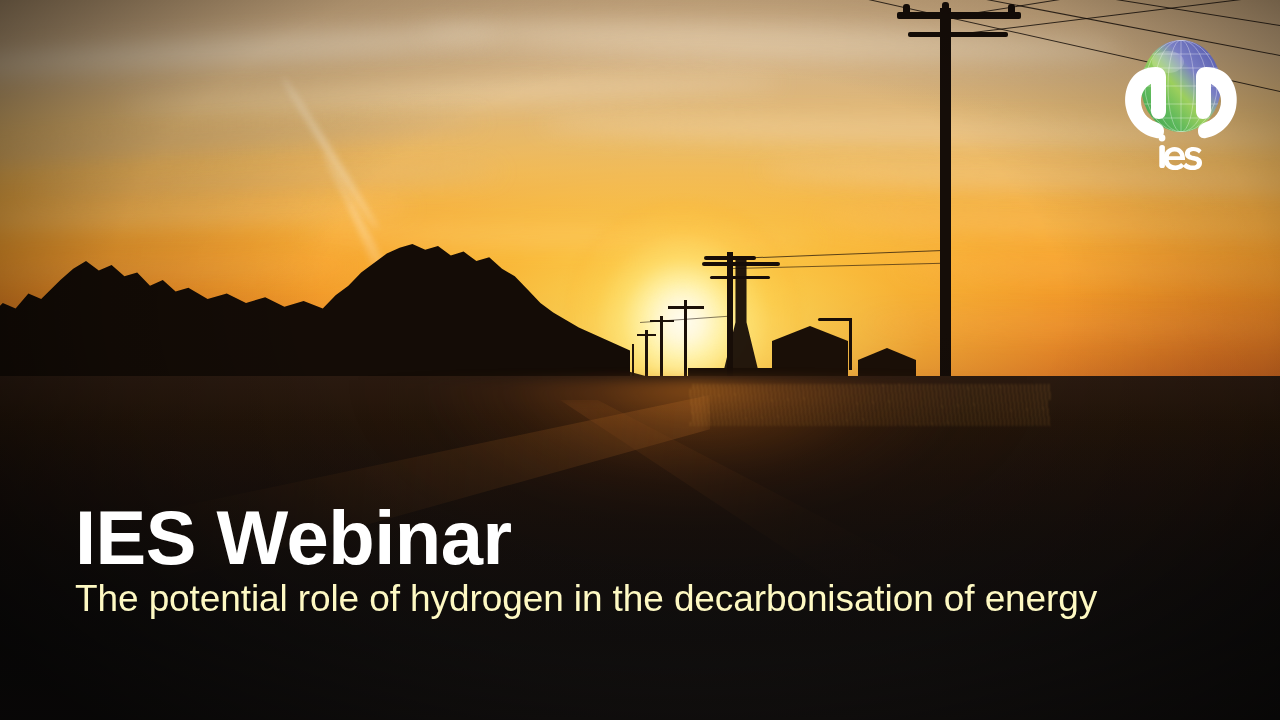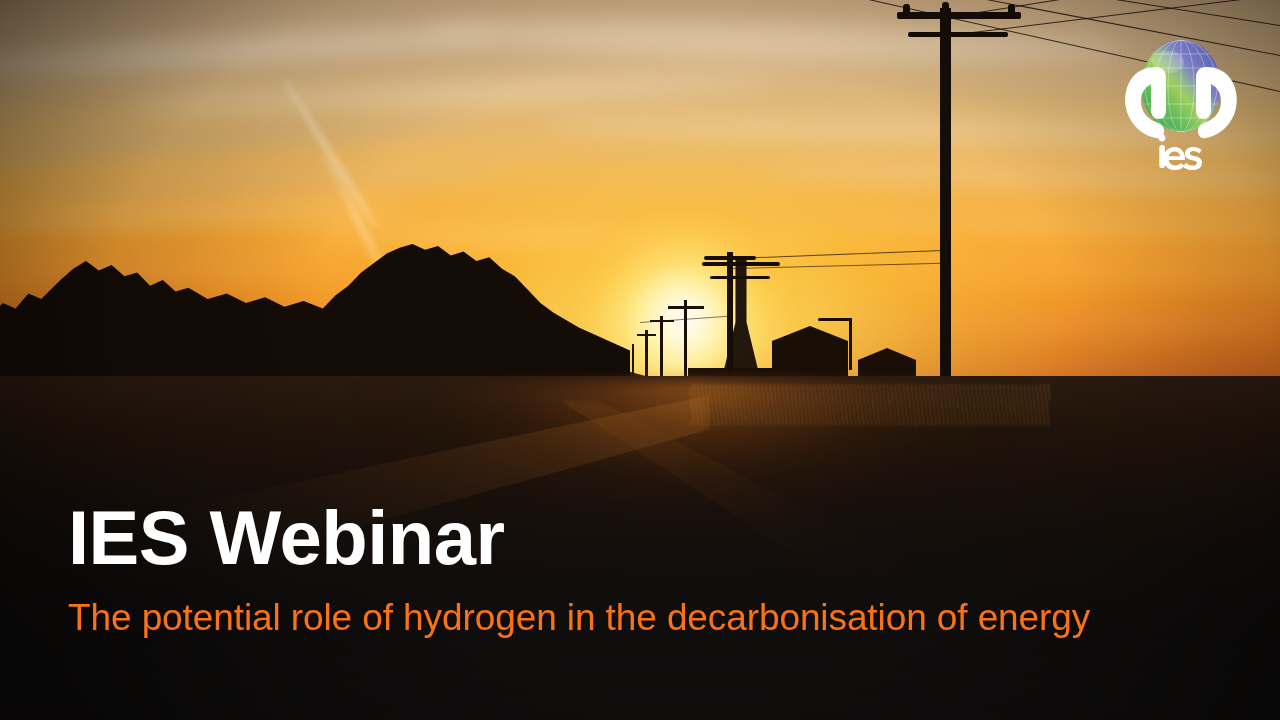--- a/index.html
+++ b/index.html
@@ -238,40 +238,40 @@
   }
 
   
   .logo {
     position:absolute; left:1122px; top:30px; width:118px; height:140px;
   }
   .logo svg { display:block; width:118px; height:140px; }
 
   
   .text-block {
-    position:absolute; left:68px; top:500px; width:1180px;
+    position:absolute; left:75px; top:500px; width:1180px;
   }
   .title {
     font-family:"Liberation Sans", sans-serif;
     font-size:76px;
     font-weight:600;
     line-height:76px;
     letter-spacing:-0.5px;
     color:#ffffff;
     white-space:nowrap;
   }
   .subtitle {
     font-family:"Liberation Sans", sans-serif;
     font-size:37px;
     font-weight:300;
     line-height:44px;
     letter-spacing:-0.1px;
-    color:#f97316;
+    color:#fef9c3;
     white-space:nowrap;
-    margin-top:20px;
+    margin-top:1px;
   }
 </style>
 </head>
 <body>
 
 <div id="stage">
 
   <div class="sky"></div>
   <div class="sky-warm"></div>
 

